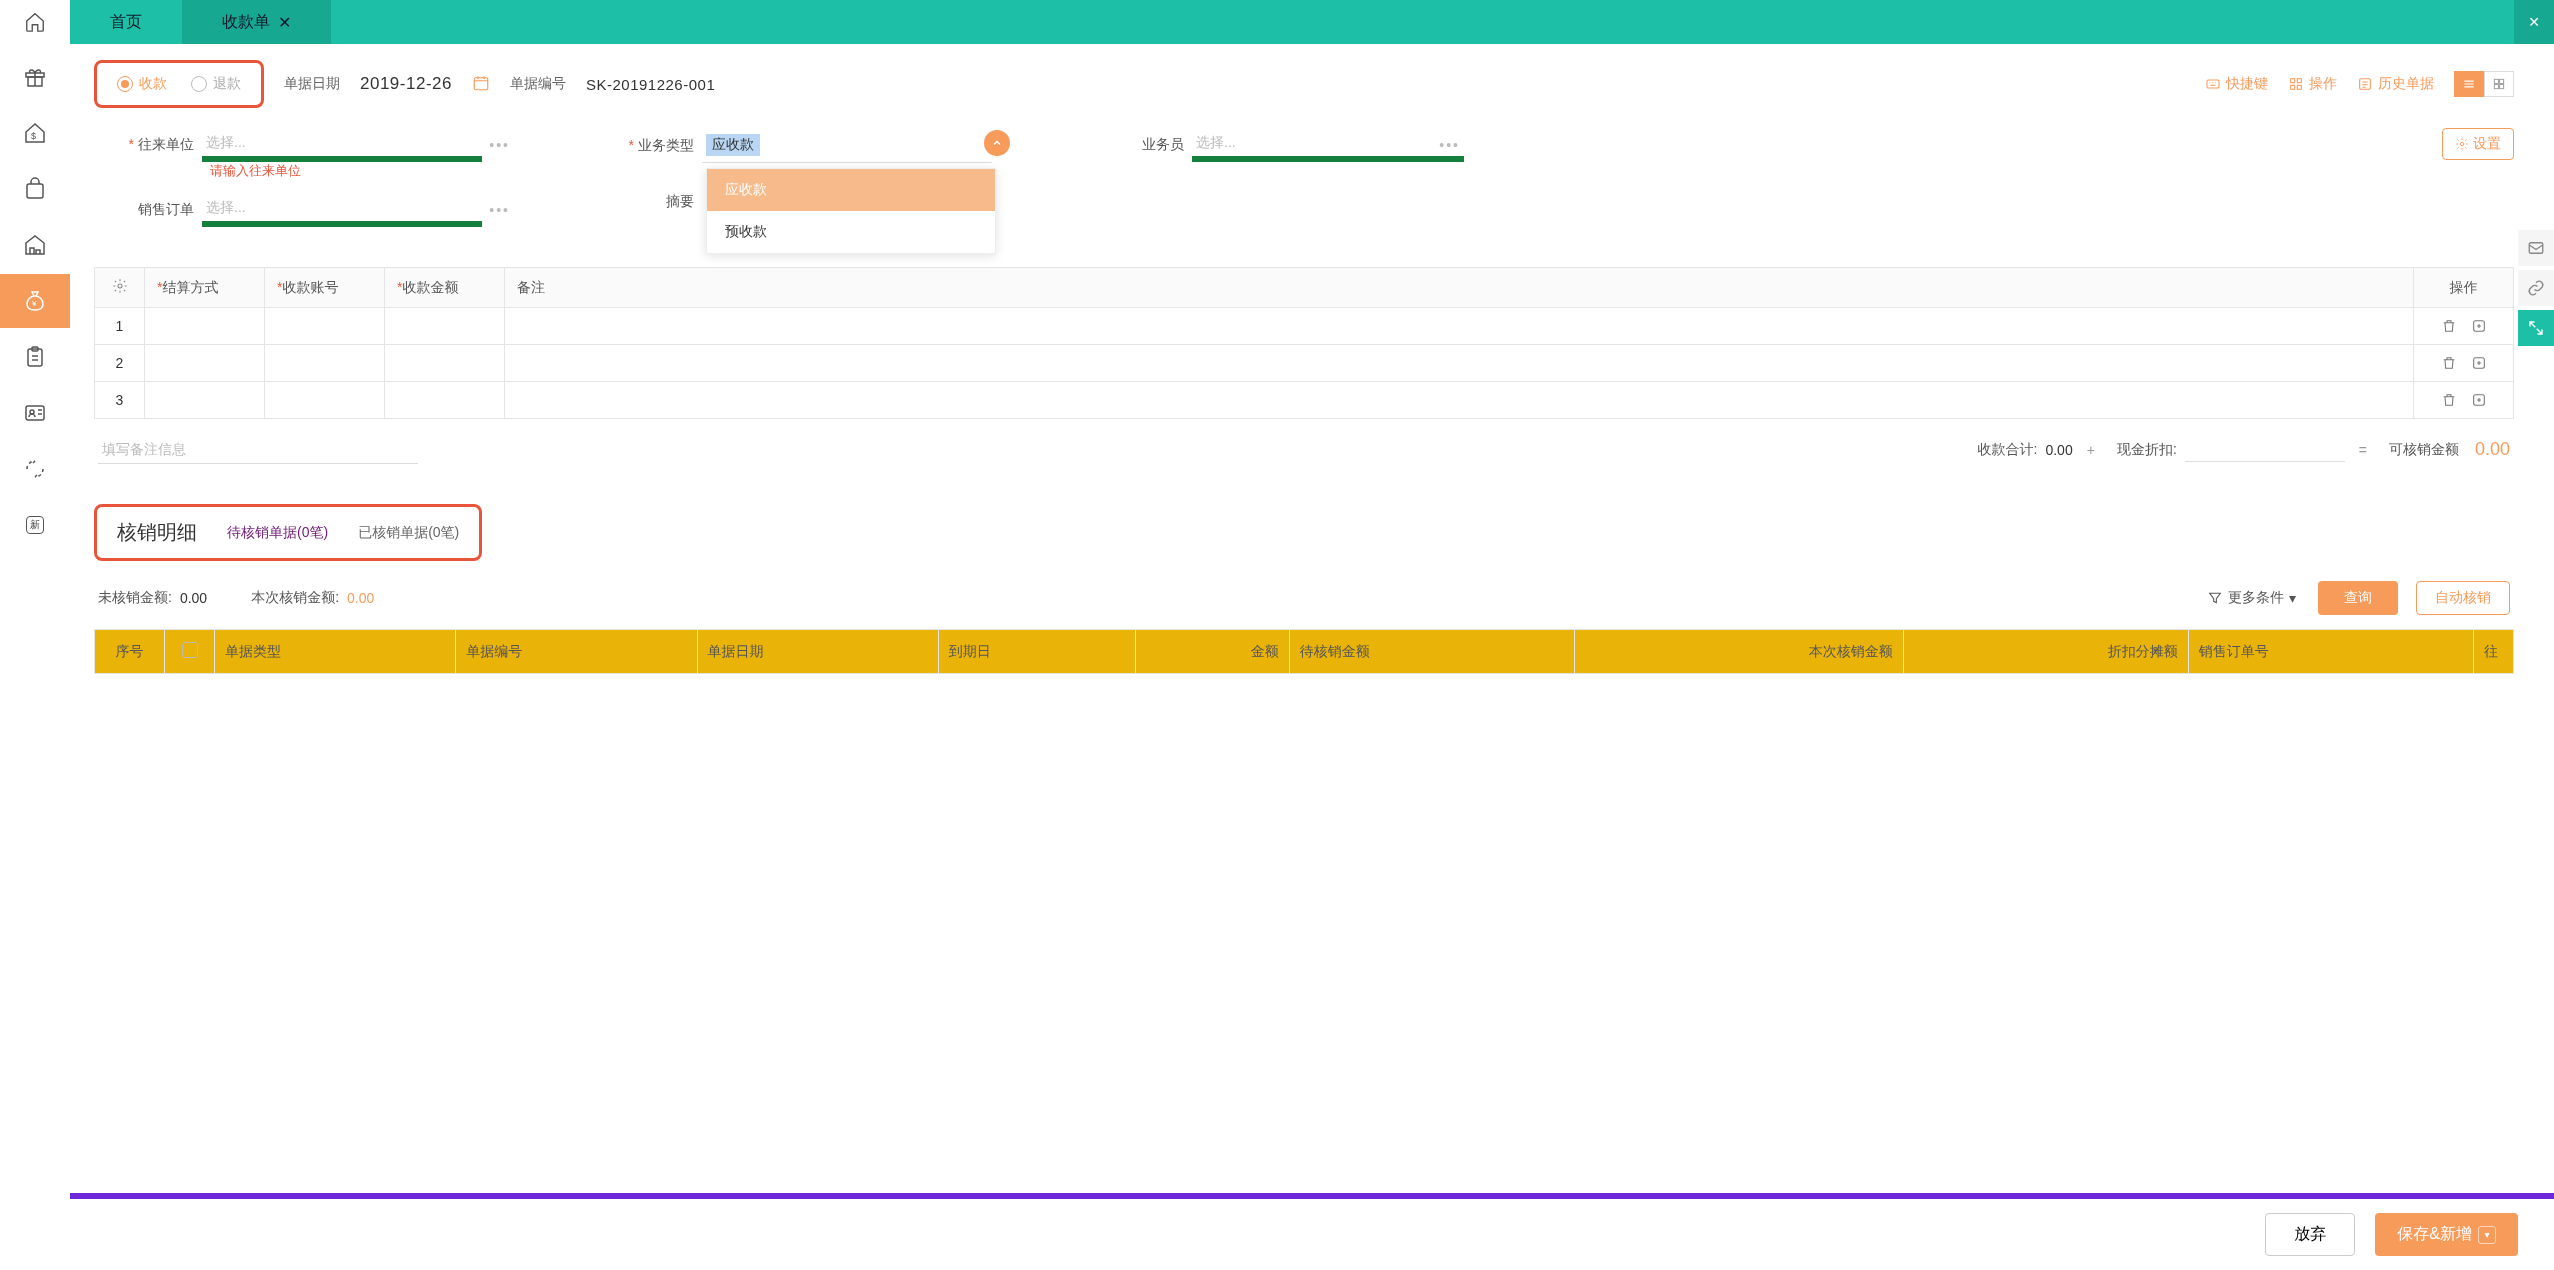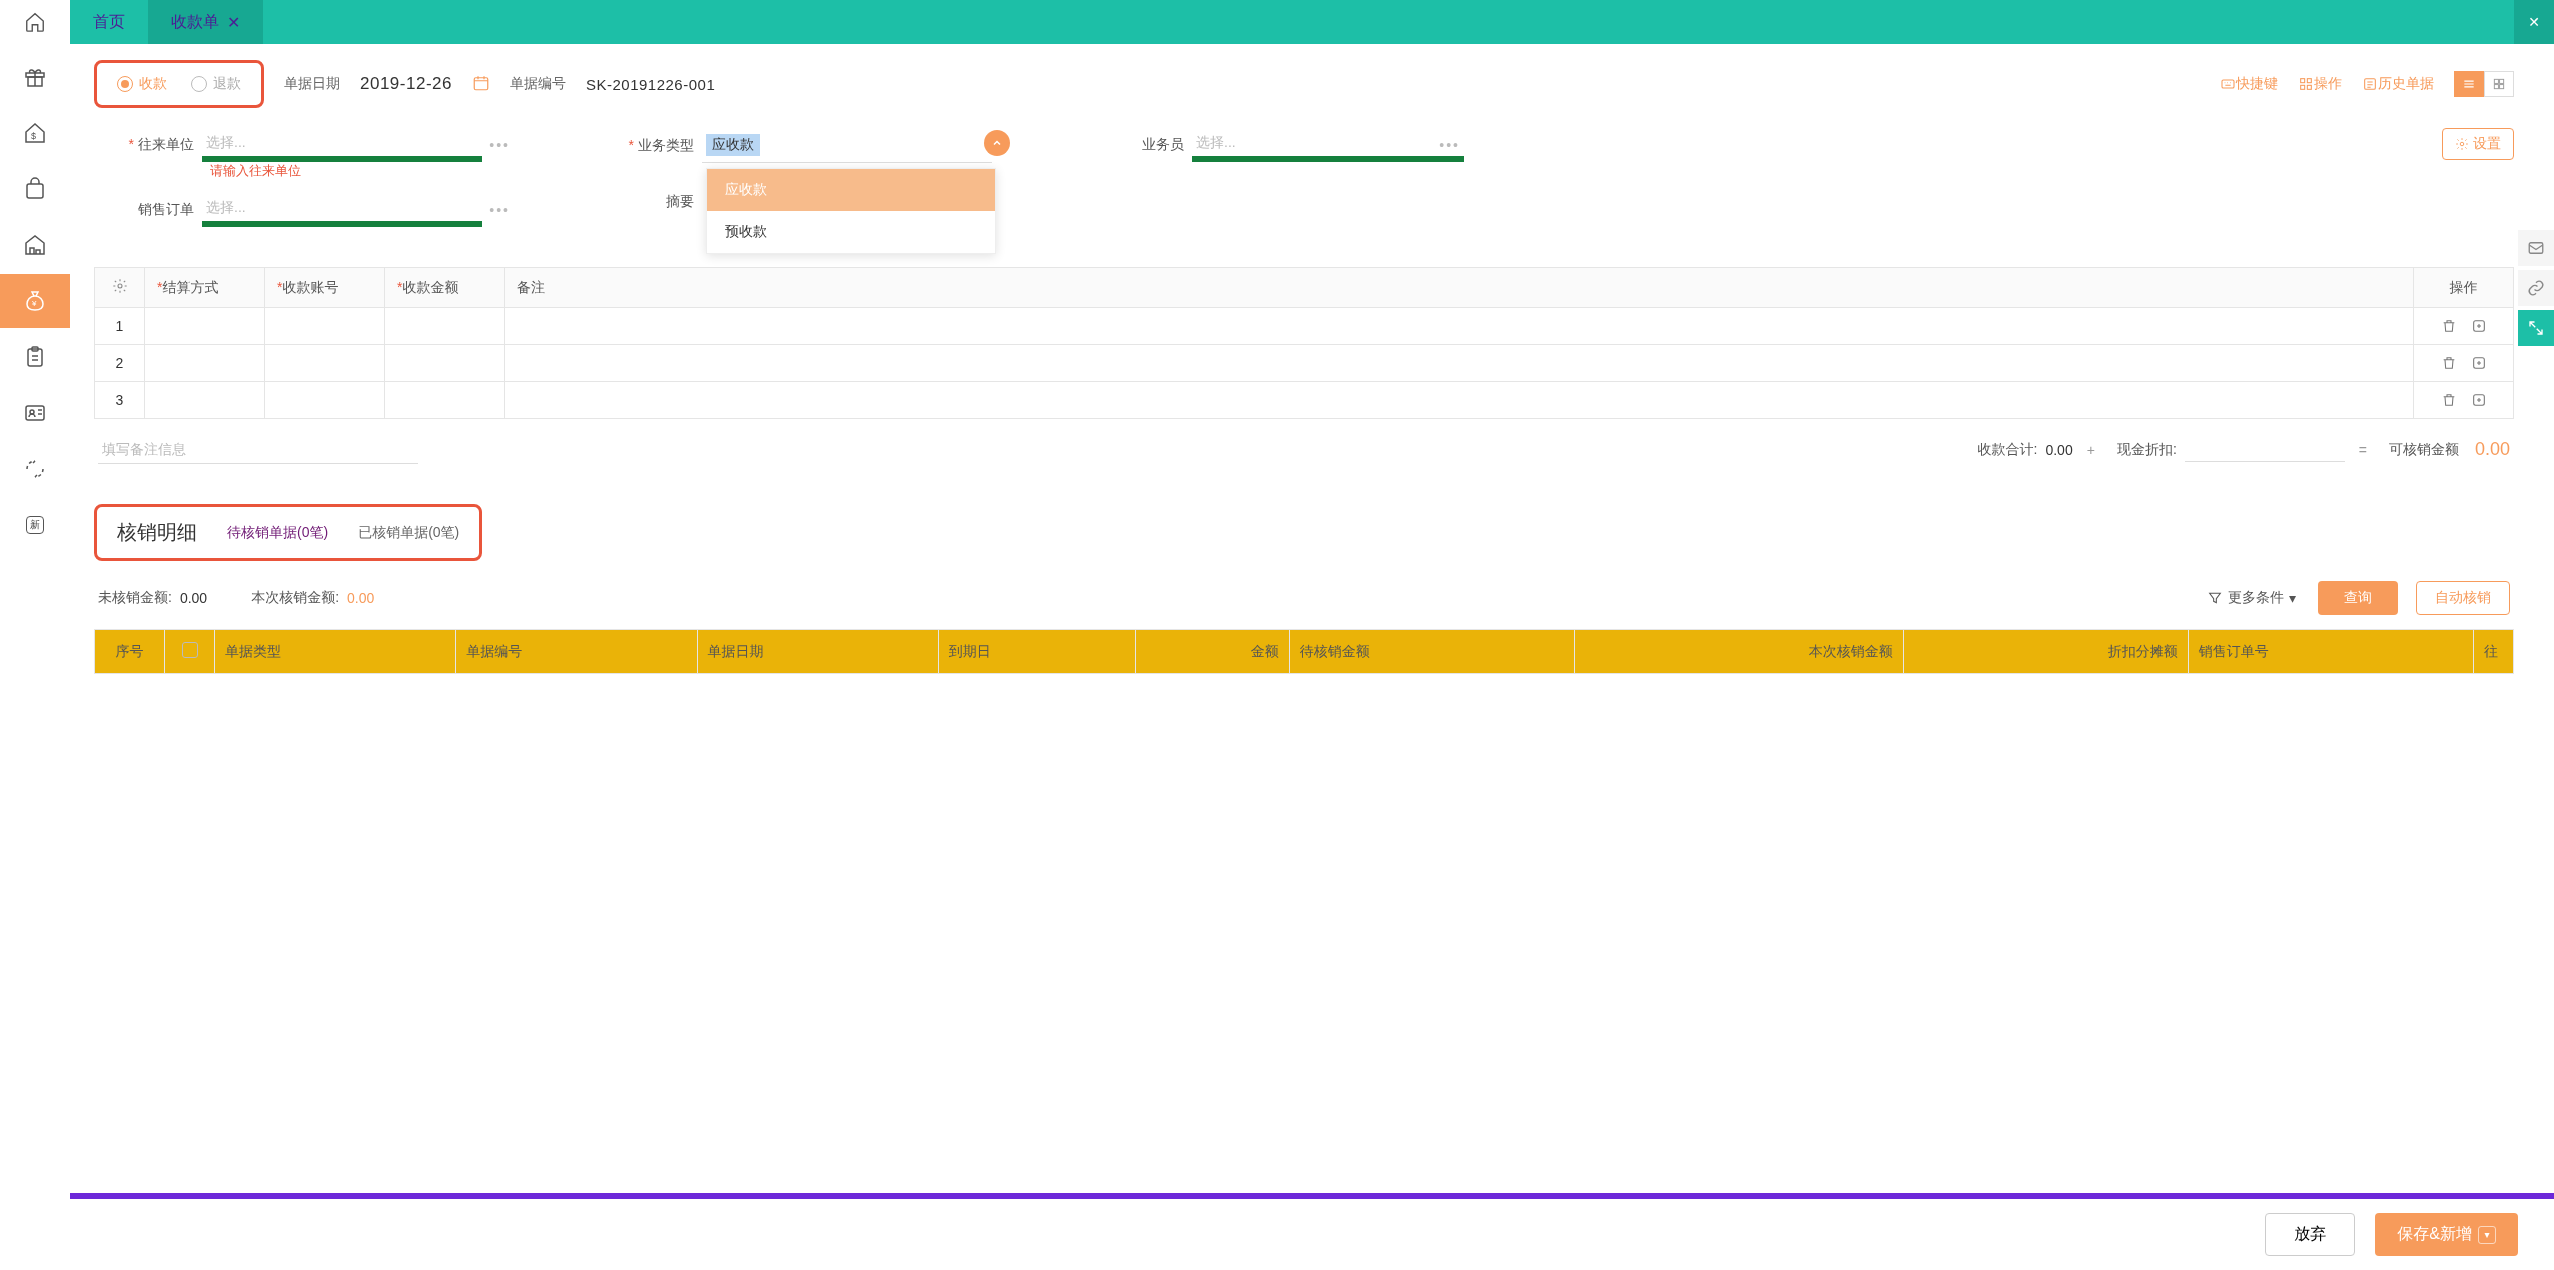--- a/index.html
+++ b/index.html
@@ -1,21 +1,21 @@
 <!DOCTYPE html>
 <html><head>
 <meta charset="utf-8">
 <style>
 * { box-sizing: border-box; margin: 0; padding: 0; }
 body { font-family: -apple-system, "Microsoft YaHei", "PingFang SC", sans-serif; font-size: 14px; color: #333; background: #fff; }
 
 
 .top-bar { background: #1dbfa7; height: 44px; display: flex; align-items: stretch; }
 .sidebar-spacer { width: 70px; background: #fff; display: flex; align-items: center; justify-content: center; }
-.tab { padding: 0 23px; display: flex; align-items: center; color: #4c1d95; font-size: 16px; cursor: pointer; }
+.tab { padding: 0 40px; display: flex; align-items: center; color: #0f172a; font-size: 16px; cursor: pointer; }
 .tab.active { background: #17a892; }
 .tab .close { margin-left: 8px; }
 .top-bar-fill { flex: 1; }
 .top-bar-close { width: 40px; background: #17a892; display: flex; align-items: center; justify-content: center; color: #fff; cursor: pointer; }
 
 
 .layout { display: flex; height: calc(100vh - 44px); }
 .left-sidebar { width: 70px; background: #fff; display: flex; flex-direction: column; align-items: center; padding-top: 6px; gap: 2px; }
 .nav-icon { width: 70px; height: 54px; display: flex; align-items: center; justify-content: center; cursor: pointer; }
 .nav-icon svg { width: 24px; height: 24px; stroke: #555; stroke-width: 1.5; fill: none; }
@@ -38,21 +38,21 @@
 .radio-box { border: 3px solid #e9553b; border-radius: 8px; padding: 12px 20px; display: flex; gap: 24px; }
 .radio { display: flex; align-items: center; gap: 6px; cursor: pointer; }
 .radio-circle { width: 16px; height: 16px; border: 1.5px solid #bbb; border-radius: 50%; display: flex; align-items: center; justify-content: center; }
 .radio.selected .radio-circle { border-color: #f79b5b; }
 .radio.selected .radio-circle::after { content: ""; width: 8px; height: 8px; background: #f79b5b; border-radius: 50%; }
 .radio.selected span { color: #f79b5b; }
 .hdr-label { color: #666; }
 .hdr-value { font-size: 17px; letter-spacing: 0.5px; }
 .date-icon { color: #f79b5b; }
 .header-fill { flex: 1; }
-.hdr-link { display: flex; align-items: center; color: #555; cursor: pointer; }
+.hdr-link { display: flex; align-items: center; gap: 5px; color: #555; cursor: pointer; }
 .hdr-link.orange { color: #f79b5b; }
 .view-toggle { display: flex; }
 .vt-btn { width: 30px; height: 26px; display:flex; align-items:center; justify-content:center; border: 1px solid #ddd; cursor: pointer; }
 .vt-btn.active { background: #f79b5b; border-color:#f79b5b; }
 
 
 .form-row { display: flex; gap: 40px; margin-bottom: 8px; align-items: flex-start; padding-left: 20px; }
 .field { display: flex; align-items: center; gap: 8px; position: relative; }
 .field-label { min-width: 80px; text-align: right; color: #555; }
 .req::before { content: "*"; color: #e9553b; margin-right: 4px; }

